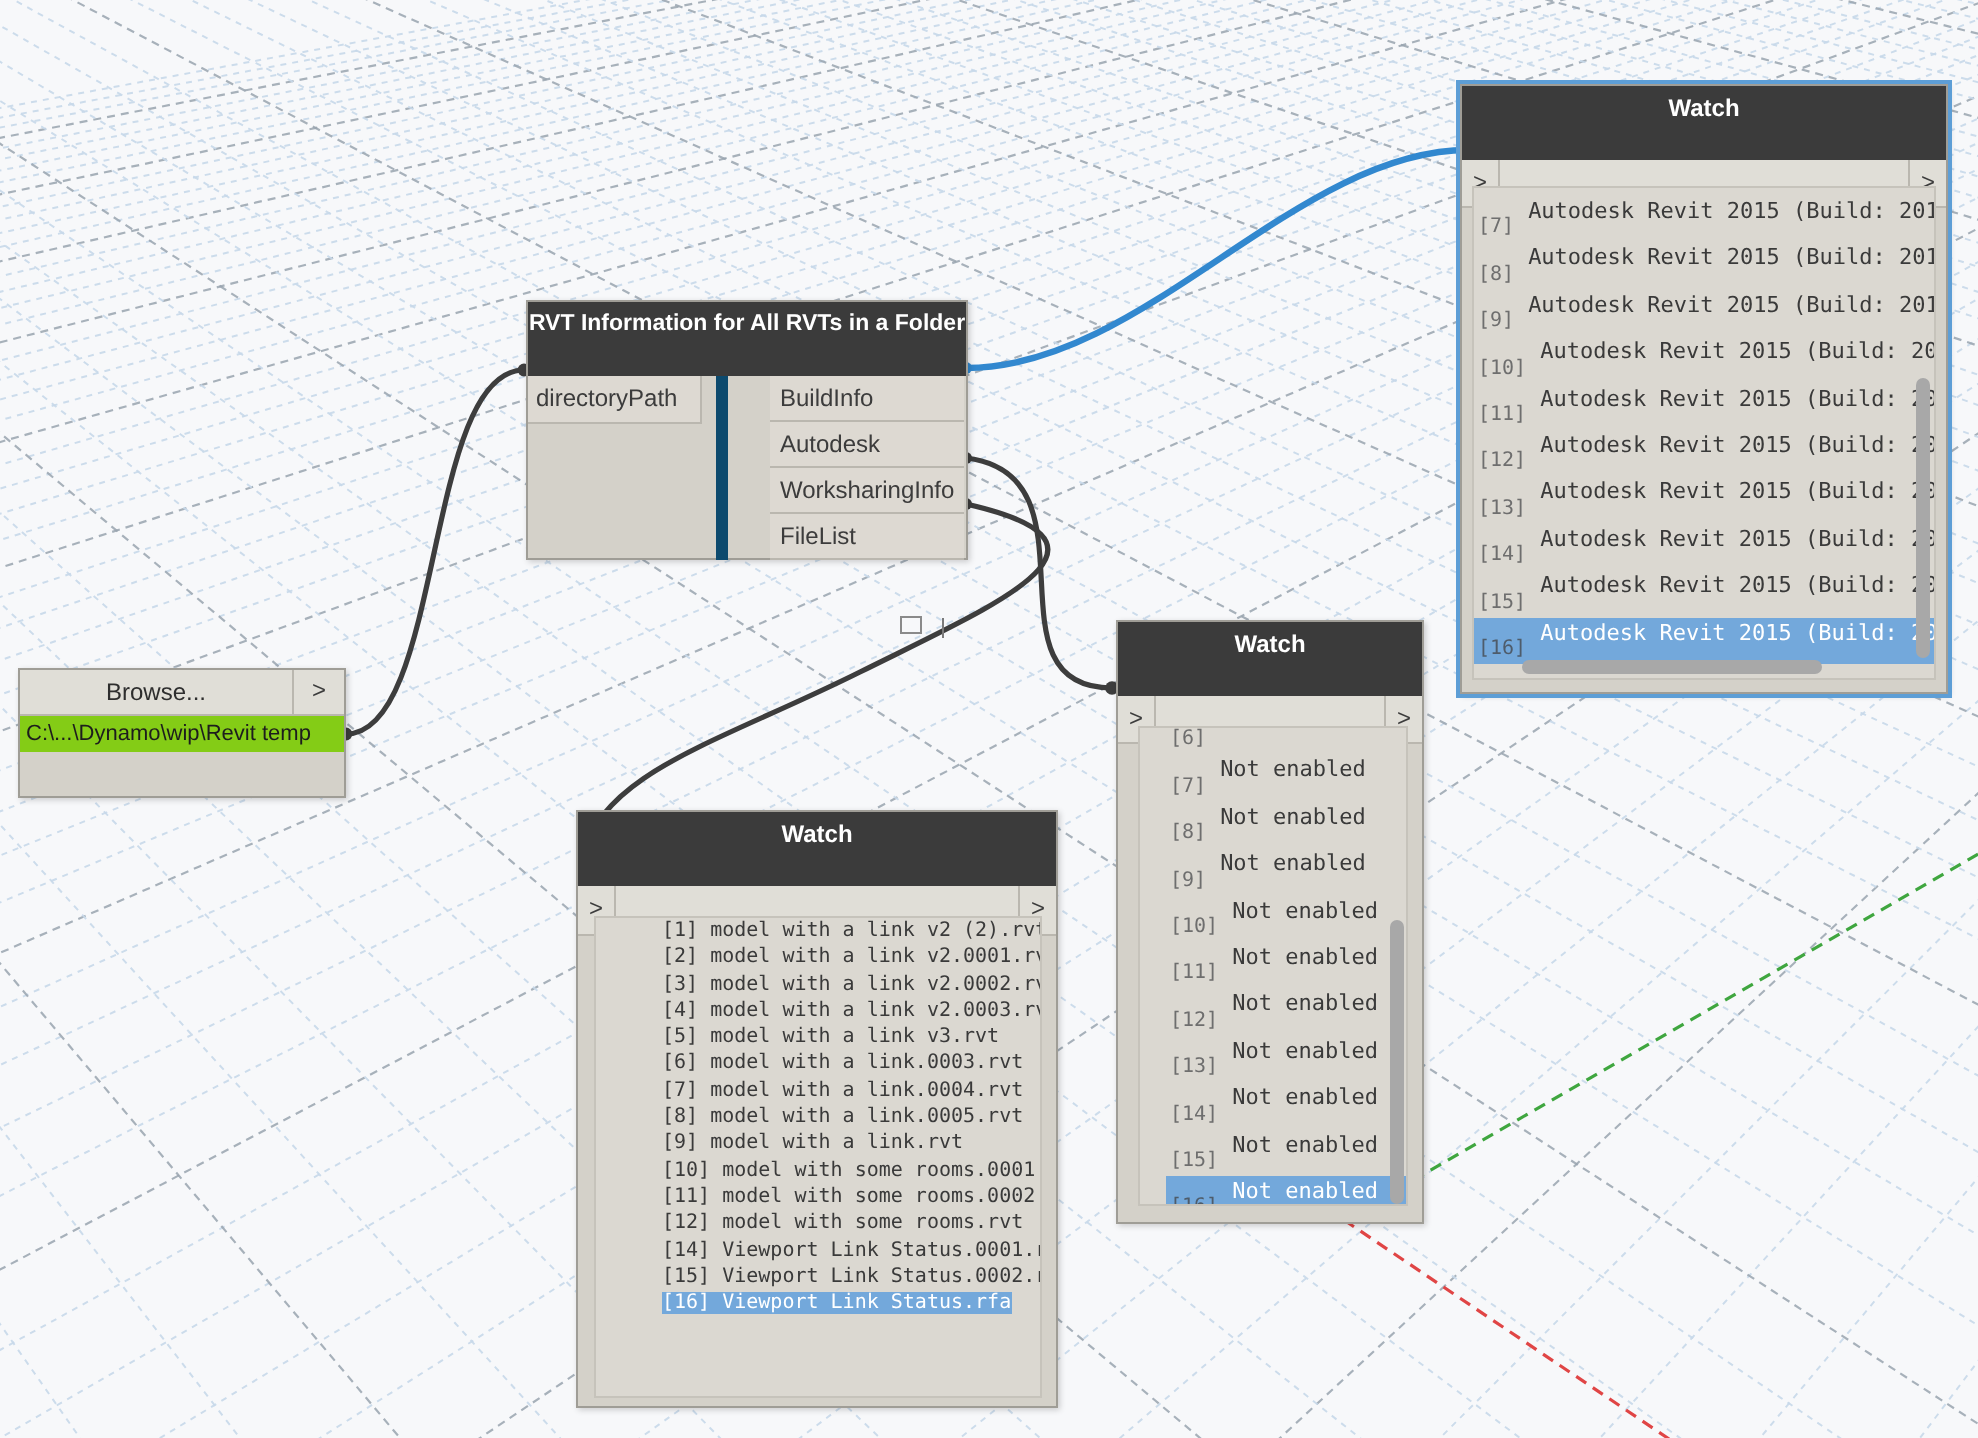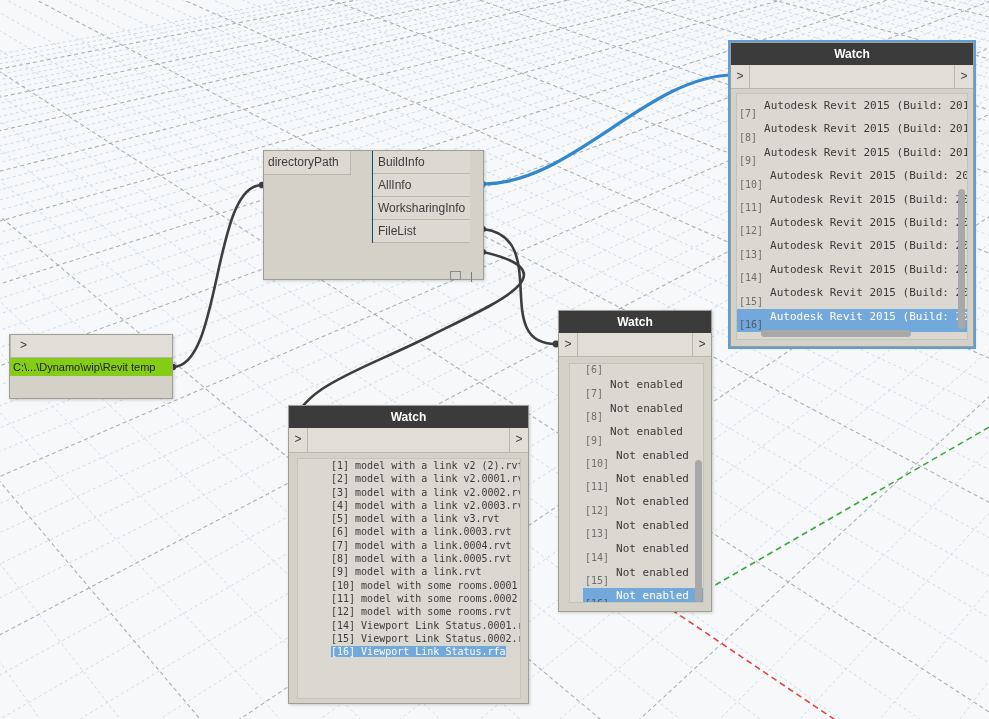--- a/index.html
+++ b/index.html
@@ -5,21 +5,21 @@
   html,body{margin:0;padding:0;background:#e8e8e8;}
   #canvas{position:relative;width:989px;height:719px;overflow:hidden;background:#f7f8fa;
           font-family:"Liberation Sans",sans-serif;}
   #gridsvg{position:absolute;left:0;top:0;width:989px;height:719px;}
 
   
   .node{position:absolute;background:#d4d1c9;border:1px solid #9f9d96;
         box-shadow:1px 1px 3px rgba(0,0,0,.18);}
   .node.selected{box-shadow:0 0 0 2px #5d9ed6,1px 1px 3px rgba(0,0,0,.18);}
   .hdr{background:#3b3b3b;color:#fff;font-weight:bold;font-size:12px;text-align:center;
-       line-height:22px;height:22px;white-space:nowrap;overflow:hidden;}
+       line-height:22px;height:37px;white-space:nowrap;overflow:hidden;}
   .ports{display:flex;height:23px;background:#e0ded7;border-bottom:1px solid #bab7af;}
   .pchip{width:18px;text-align:center;font-size:12px;color:#3c3c3c;line-height:22px;}
   .pchip.in{border-right:1px solid #bab7af;}
   .pchip.out{border-left:1px solid #bab7af;}
   .pmid{flex:1;}
 
   .pane{position:absolute;background:#dbd8d1;border:1px solid #c6c3bb;overflow:hidden;}
 
   
   .wrow{display:flex;height:23.4px;padding-left:2px;}
@@ -43,21 +43,21 @@
         border-left:7px solid transparent;border-bottom:7px solid #9a978f;}
 
   .vthumb,.hthumb{position:absolute;background:#a8a8a8;border-radius:4px;}
   .vthumb{width:7px;}
   .hthumb{height:7px;}
 
   
   .inchip{position:absolute;left:0;top:0;width:82px;height:23px;background:#ddd9d2;
         border-right:1px solid #bab7af;border-bottom:1px solid #bab7af;
         font-size:12px;color:#3c3c3c;line-height:23px;padding-left:4px;}
-  .outcol{position:absolute;right:13px;top:0;width:97px;border-left:1px solid #0c4a6e;}
+  .outcol{position:absolute;right:1px;top:0;width:97px;border-left:6px solid #0c4a6e;padding-left:21px;}
   .outchip{height:22px;background:#ddd9d2;border-bottom:1px solid #bab7af;
         font-size:12px;color:#3c3c3c;line-height:22px;padding-left:5px;white-space:nowrap;}
   .nfooter-square{position:absolute;right:22px;bottom:5px;width:9px;height:7px;
         border:1px solid #8a8a8a;}
   .nfooter-bar{position:absolute;right:11px;bottom:3px;width:1px;height:10px;background:#7a7a7a;}
 
   
   .browrow{display:flex;height:22px;background:#e0ded7;border-bottom:1px solid #bab7af;}
   .browse{flex:1;text-align:center;font-size:12px;color:#2e2e2e;line-height:22px;}
   .dirout{width:25px;border-left:1px solid #bab7af;text-align:center;font-size:12px;
@@ -212,31 +212,33 @@
       <circle cx="296" cy="441" r="3.4" fill="#3d3d3d"></circle>
       <circle cx="483" cy="229" r="3" fill="#3d3d3d"></circle>
       <circle cx="483" cy="252" r="3" fill="#3d3d3d"></circle>
       <circle cx="483" cy="184" r="3" fill="#3288cf"></circle>
       <circle cx="734" cy="75" r="3.2" fill="#3288cf"></circle>
     </g>
   </svg>
 
   <div class="node" style="left:9px;top:334px;width:162px;height:63px;">
     <div class="browrow">
+      <div class="browse">Browse...</div>
       <div class="dirout">&gt;</div>
     </div>
     <div class="pathrow">C:\...\Dynamo\wip\Revit temp</div>
   </div>
 
   <div class="node" style="left:263px;top:150px;width:219px;height:128px;">
+    <div class="hdr" style="font-size:11.5px;">RVT Information for All RVTs in a Folder</div>
     <div style="position:relative;height:134px;">
       <div class="inchip">directoryPath</div>
       <div class="outcol">
         <div class="outchip">BuildInfo</div>
-        <div class="outchip">AllInfo</div>
+        <div class="outchip">Autodesk</div>
         <div class="outchip">WorksharingInfo</div>
         <div class="outchip">FileList</div>
       </div>
       <div class="nfooter-square"></div>
       <div class="nfooter-bar"></div>
     </div>
   </div>
 
   <div class="node selected" style="left:730px;top:42px;width:242px;height:303px;">
     <div class="hdr">Watch</div>

